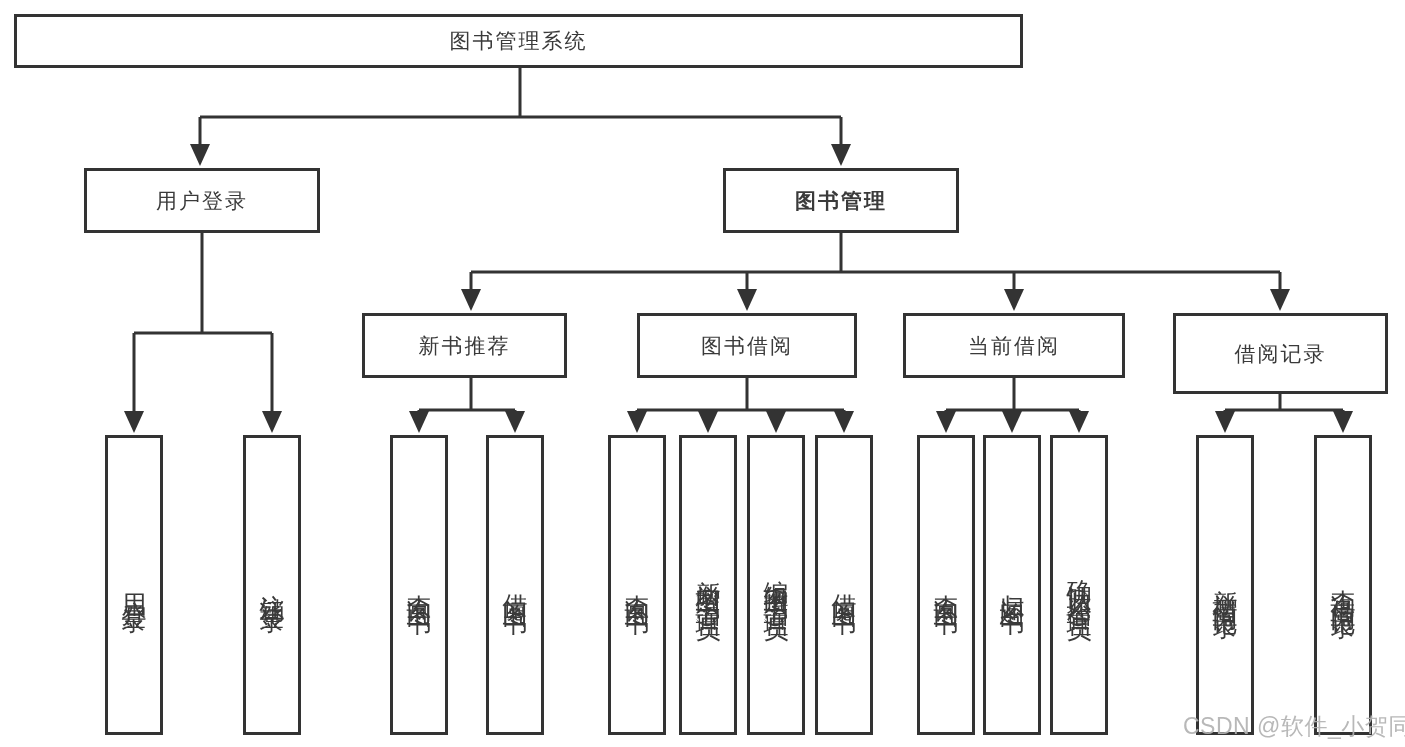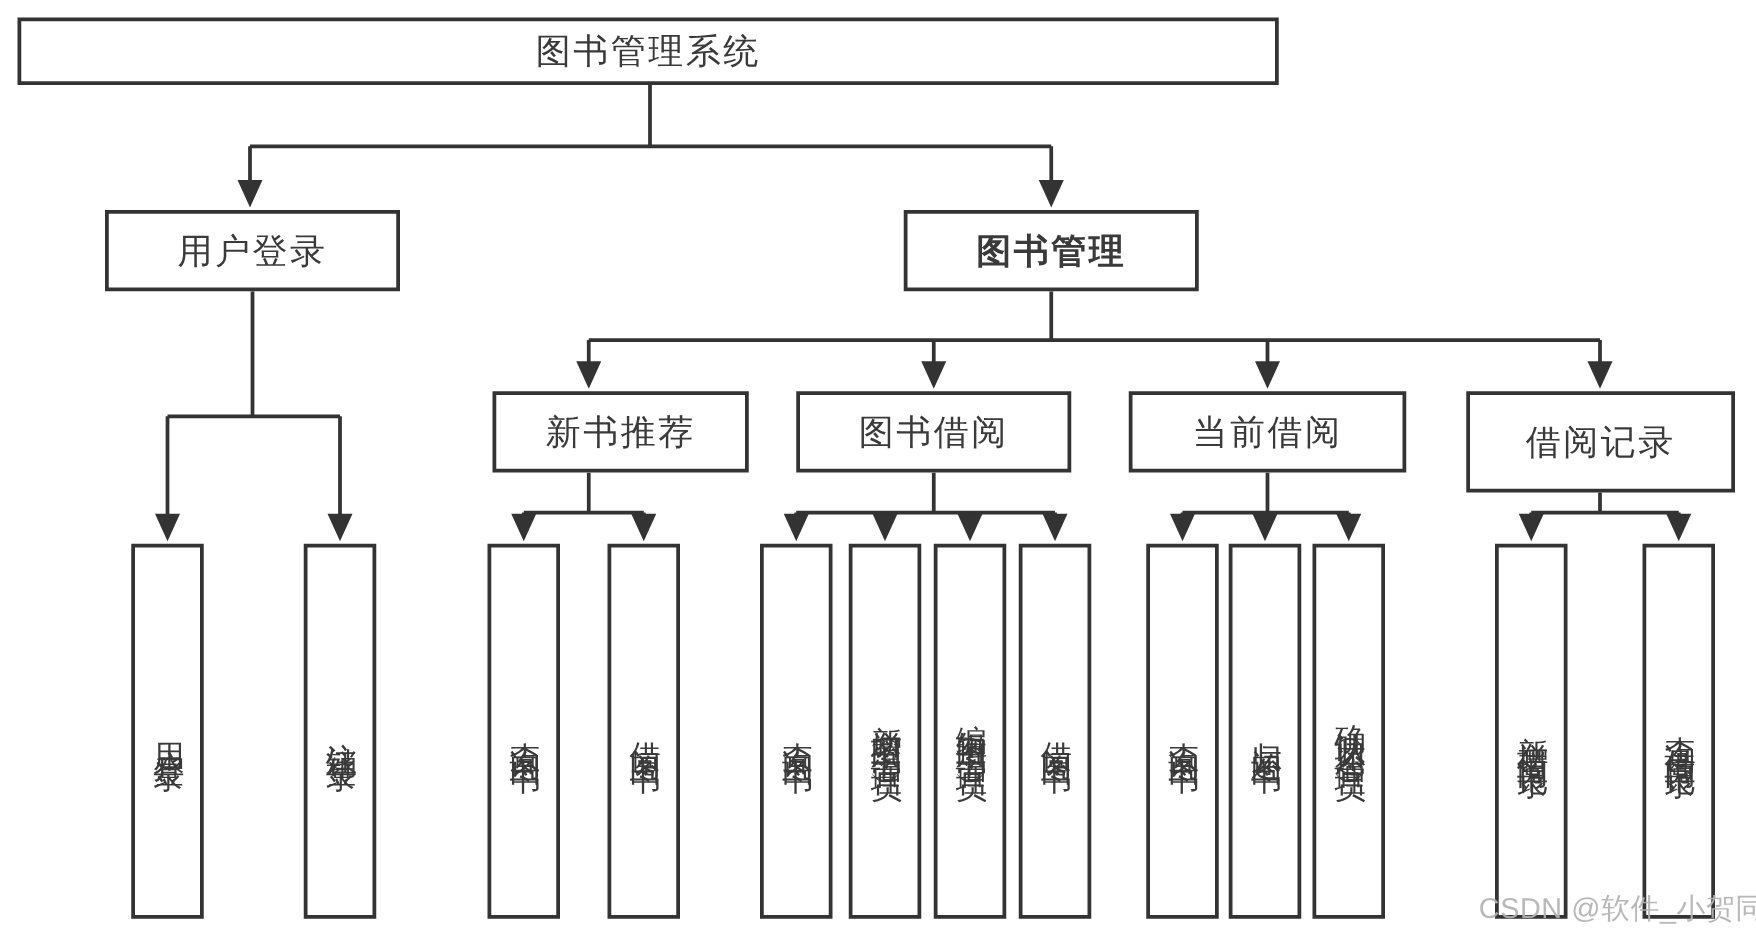--- a/index.html
+++ b/index.html
@@ -16,21 +16,21 @@
     box-sizing:border-box;
     background:#ffffff;
     border:3px solid #333333;
     display:flex;
     align-items:center;
     justify-content:center;
     z-index:2;
     color:#3a3a3a;
   }
   .hbox span {
-    font-size:28px;
+    font-size:21px;
     letter-spacing:2px;
     white-space:nowrap;
     color:#3a3a3a;
   }
   .vbox { width:58px; height:300px; }
   .vbox span {
     writing-mode:vertical-rl;
     text-orientation:mixed;
     font-size:25px;
     letter-spacing:5.5px;
@@ -102,21 +102,21 @@
     <span>图书管理系统</span>
   </div>
 
   <div class="node hbox" style="left:84px; top:168px; width:236px; height:65px;">
     <span>用户登录</span>
   </div>
   <div class="node hbox" style="left:723px; top:168px; width:236px; height:65px;font-weight:bold;">
     <span>图书管理</span>
   </div>
 
-  <div class="node hbox" style="left:362px; top:313px; width:205px; height:65px;margin-left:32px;">
+  <div class="node hbox" style="left:362px; top:313px; width:205px; height:65px;">
     <span>新书推荐</span>
   </div>
   <div class="node hbox" style="left:637px; top:313px; width:220px; height:65px;justify-content:center;">
     <span>图书借阅</span>
   </div>
   <div class="node hbox" style="left:903px; top:313px; width:222px; height:65px;">
     <span>当前借阅</span>
   </div>
   <div class="node hbox" style="left:1173px; top:313px; width:215px; height:81px;">
     <span>借阅记录</span>

